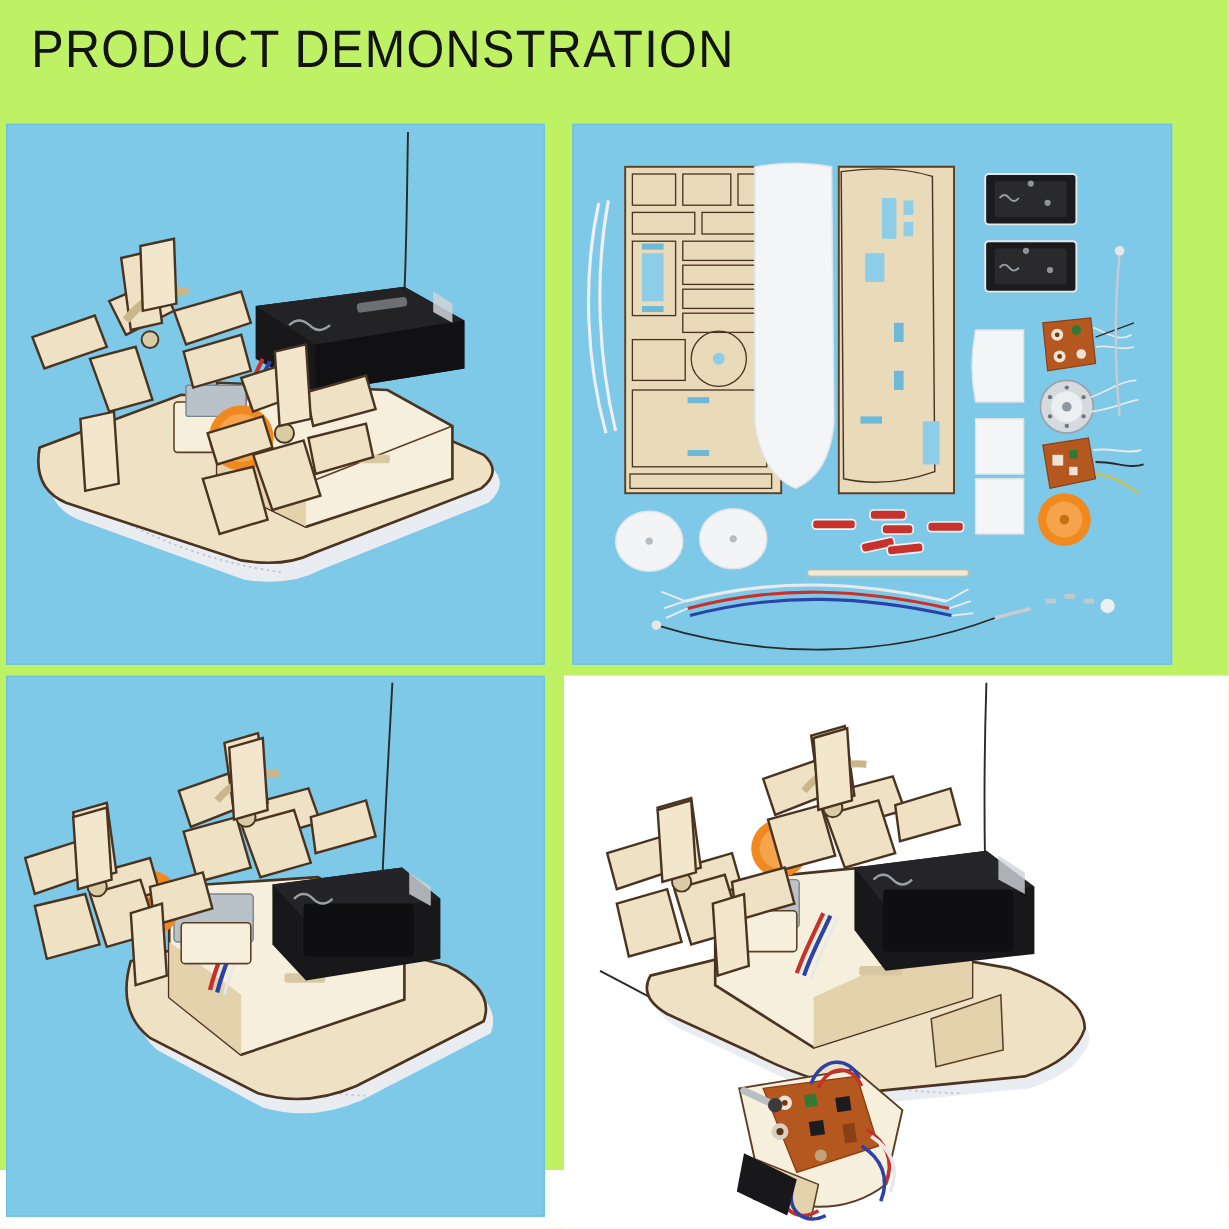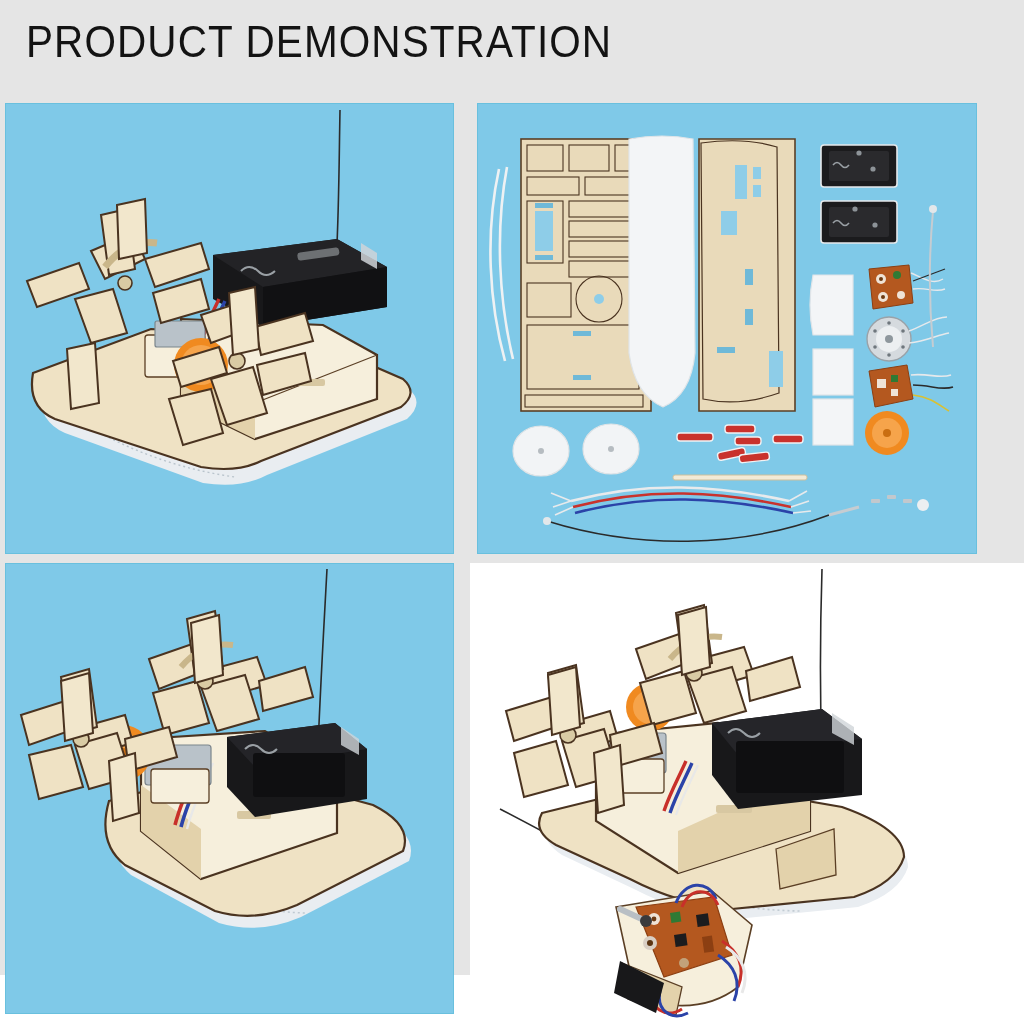--- a/index.html
+++ b/index.html
@@ -1,20 +1,20 @@
 <!DOCTYPE html>
 <html><head>
 <meta charset="utf-8">
 <style>
   html,body{margin:0;padding:0;}
   body{
     width:1024px;height:1024px;overflow:hidden;background:#ffffff;
     font-family:"Liberation Sans","DejaVu Sans",sans-serif;
   }
-  .page{position:relative;width:1024px;height:975px;background:#e5e5e5;}
+  .page{position:relative;width:1024px;height:975px;background:#bef264;}
 
   
   .title{
     position:absolute;left:26px;top:17px;
     font-size:44px;letter-spacing:1.2px;color:#131313;
     font-weight:400;transform:scaleX(0.92);transform-origin:left top;
     white-space:nowrap;
   }
 
   

